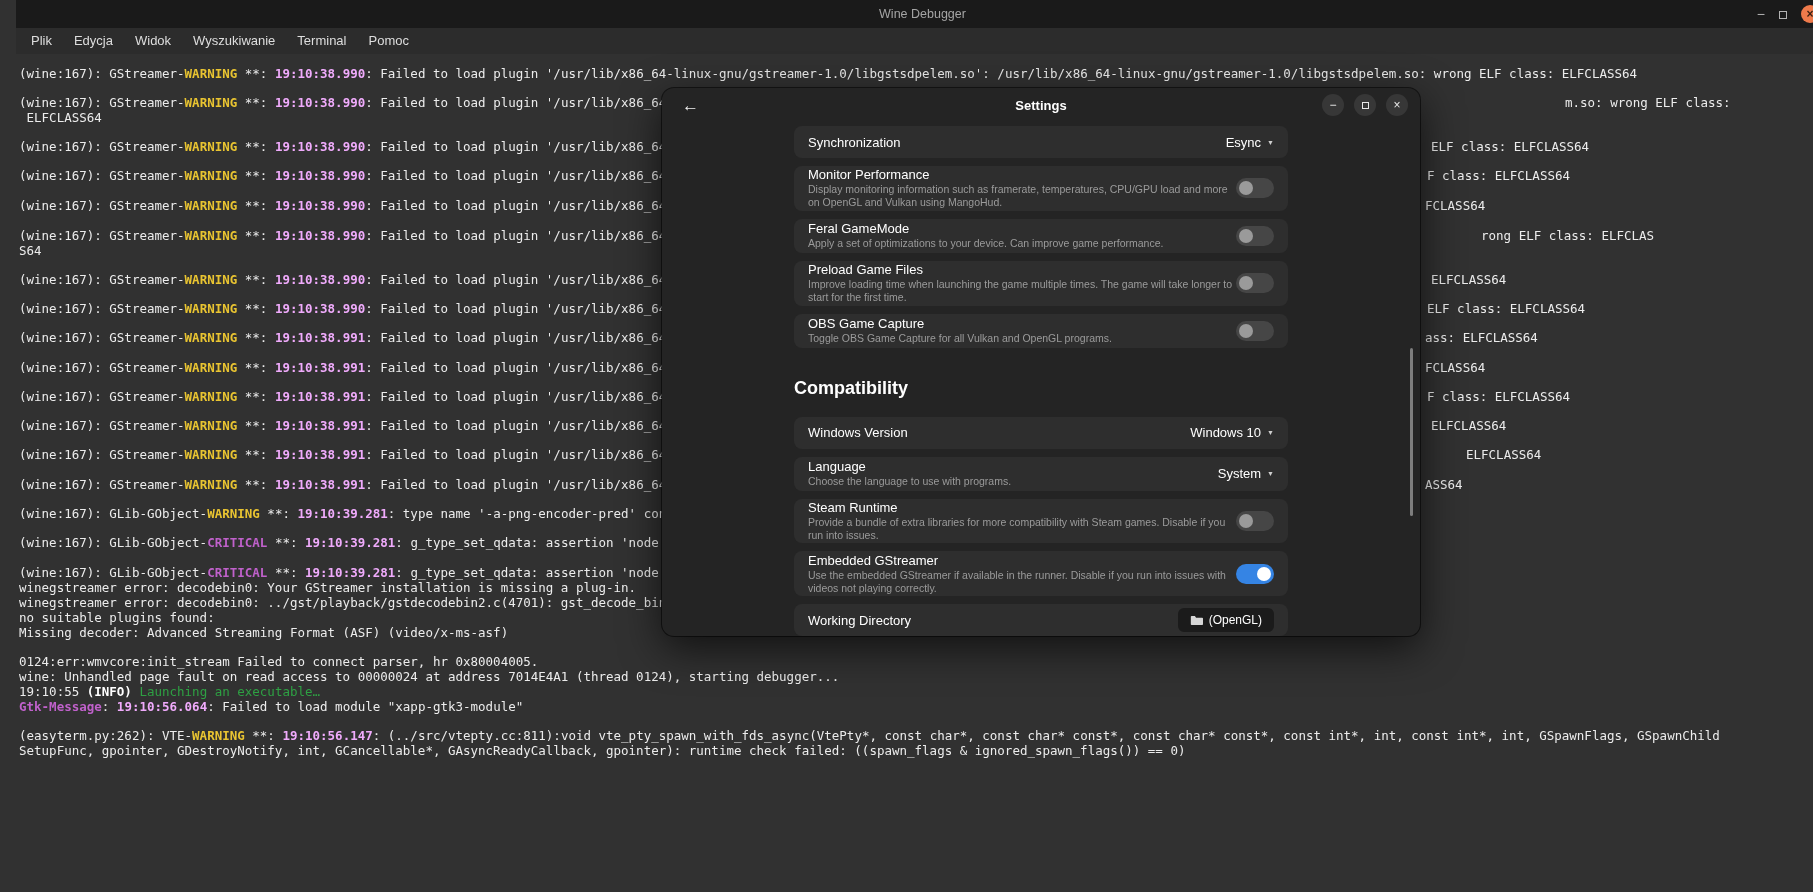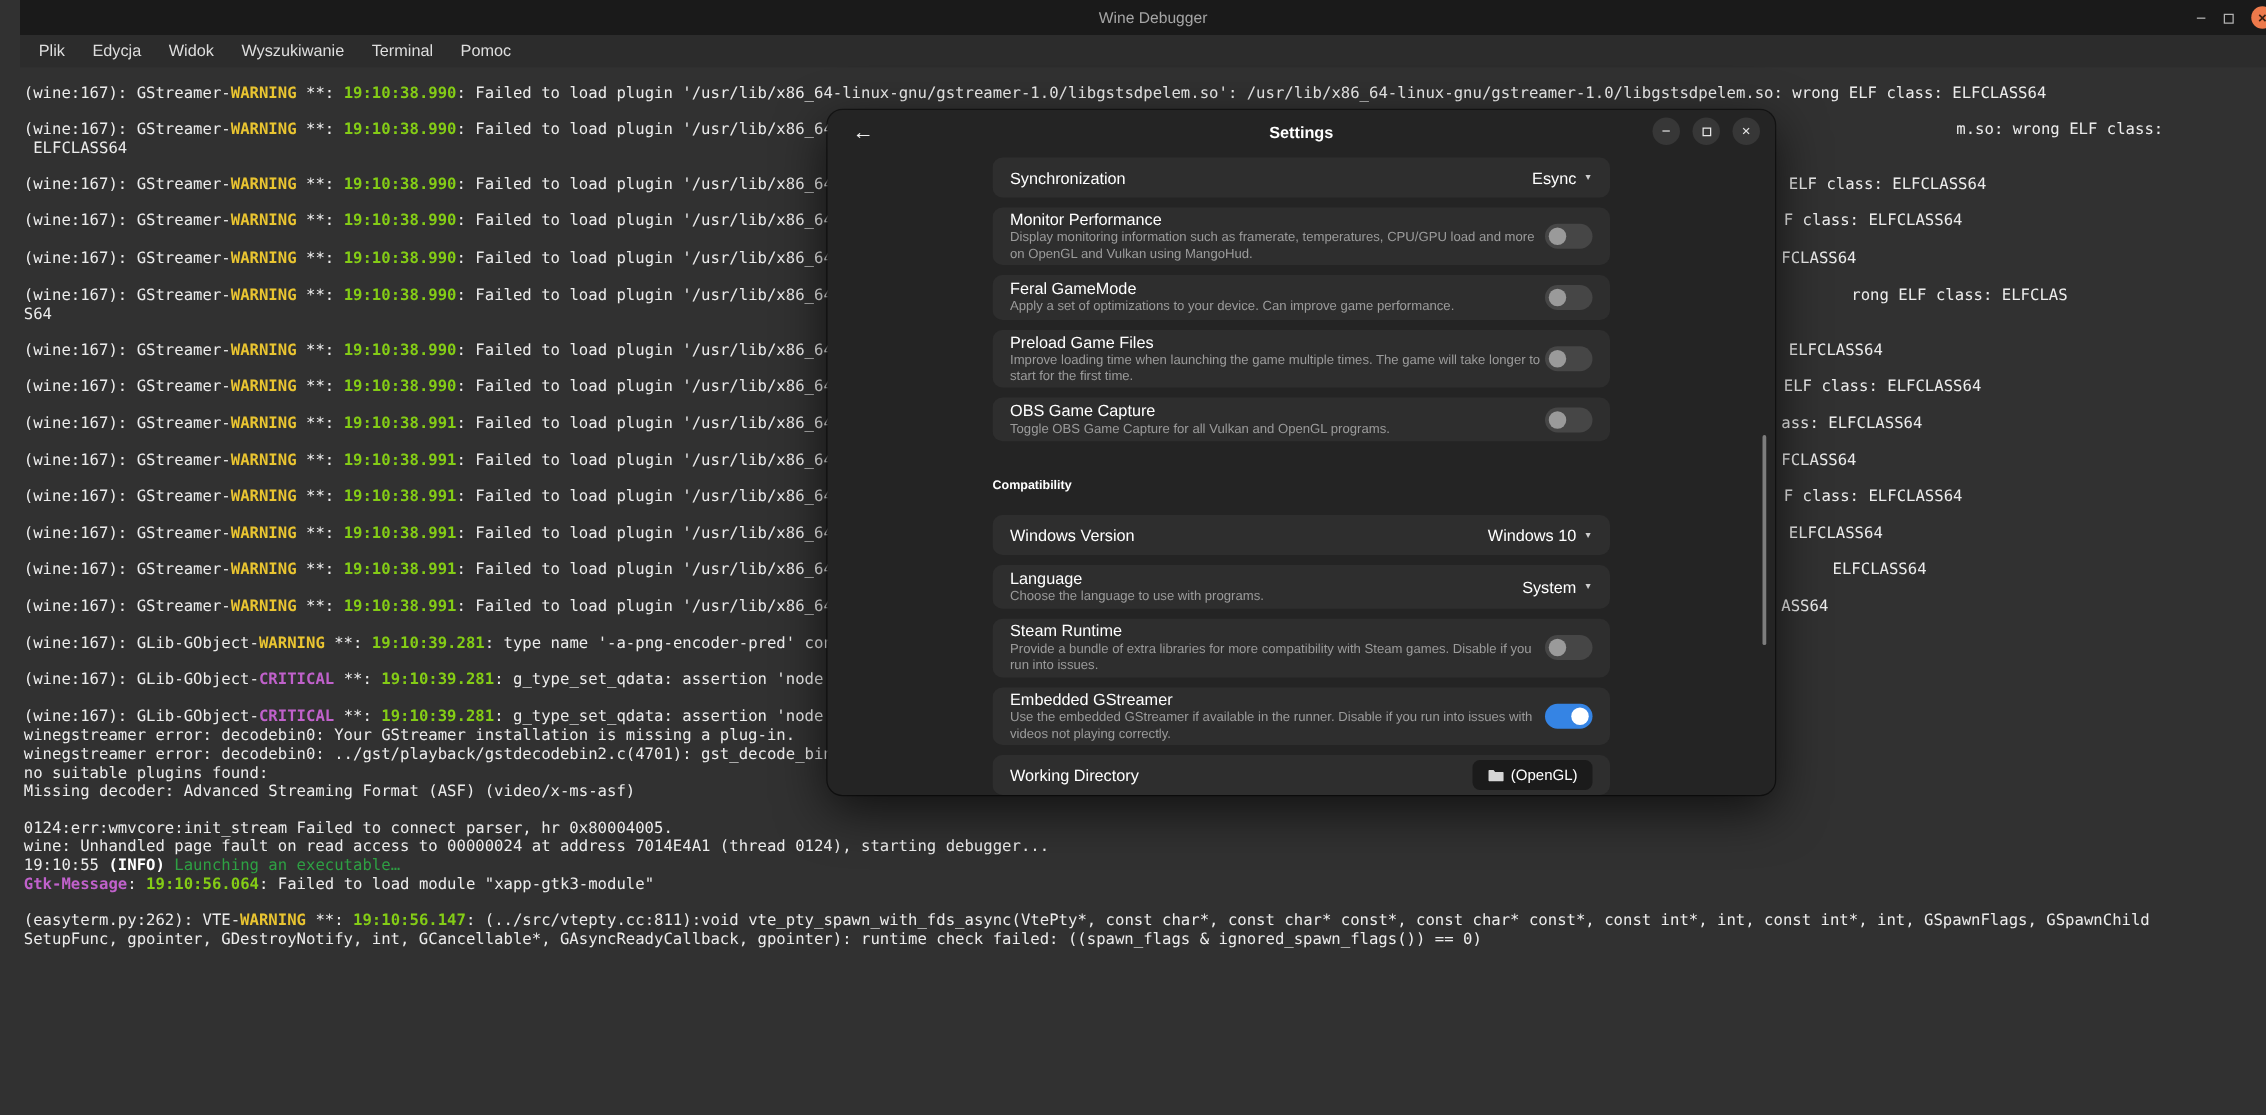--- a/index.html
+++ b/index.html
@@ -22,21 +22,21 @@
              display:flex; align-items:center; padding-left:4px; }
   .menu-item { color:#dedede; font-size:13px; padding:0 11px; height:26px; line-height:26px; }
 
   
   .terminal { position:absolute; top:54px; left:0; right:0; bottom:0; background:#313131;
               font-family:"DejaVu Sans Mono", monospace; font-size:12.5px; }
   .tline { position:absolute; left:3px; right:0; height:15px; line-height:15px; white-space:pre; }
   .tline .abs { position:absolute; top:0; white-space:pre; }
   .t-d { color:#ececec; }
   .t-y { color:#e9c431; font-weight:bold; }
-  .t-b { color:#84cc16; font-weight:bold; }
+  .t-b { color:#f0abfc; font-weight:bold; }
   .t-m { color:#c061cb; font-weight:bold; }
   .t-g { color:#2ea043; }
   .t-wb { color:#ffffff; font-weight:bold; }
 
   
   .dialog { position:absolute; left:646px; top:88px; width:758px; height:548px; background:#242424;
             border-radius:12px; overflow:hidden; z-index:5;
             box-shadow:0 12px 40px rgba(0,0,0,.65), 0 0 0 1px rgba(0,0,0,.55); }
   .dlg-header { position:relative; height:34px; display:flex; align-items:center; padding:0 12px; }
   .back-btn { background:none; border:none; color:#efefef; font-size:17px; line-height:1; padding:2px 8px; }
@@ -46,21 +46,21 @@
                 font-size:12px; display:flex; align-items:center; justify-content:center; padding:0; }
   .sq { display:inline-block; width:7px; height:7px; border:1px solid #e8e8e8; }
 
   .dlg-body { position:absolute; top:34px; left:132px; width:494px; bottom:0; padding-top:4px;
               display:flex; flex-direction:column; gap:8px; overflow:hidden; }
   .srow { background:#2e2e2e; border-radius:8px; padding:5px 14px; min-height:32px;
           display:flex; align-items:center; justify-content:space-between; }
   .srow-text { max-width:430px; }
   .srow-title { color:#ffffff; font-size:13px; line-height:15px; }
   .srow-desc { color:#9b9b9b; font-size:10.5px; line-height:13px; margin-top:1px; }
-  .sec-heading { color:#ffffff; font-size:10px; font-weight:bold; margin:22px 0 10px 0; }
+  .sec-heading { color:#ffffff; font-size:18px; font-weight:bold; margin:22px 0 10px 0; }
 
   .dropdown { display:flex; align-items:center; gap:6px; color:#ffffff; font-size:13px; flex:none; }
   .chev { font-size:7px; color:#cfcfcf; }
 
   .switch { position:relative; width:38px; height:20px; border-radius:10px; background:#464646; flex:none; }
   .switch .knob { position:absolute; top:3px; left:3px; width:14px; height:14px; border-radius:50%; background:#9a9a9a; }
   .switch.on { background:#3584e4; }
   .switch.on .knob { left:21px; background:#ffffff; }
 
   .dir-btn { display:flex; align-items:center; gap:6px; background:#1b1b1b; border:none; border-radius:6px;

